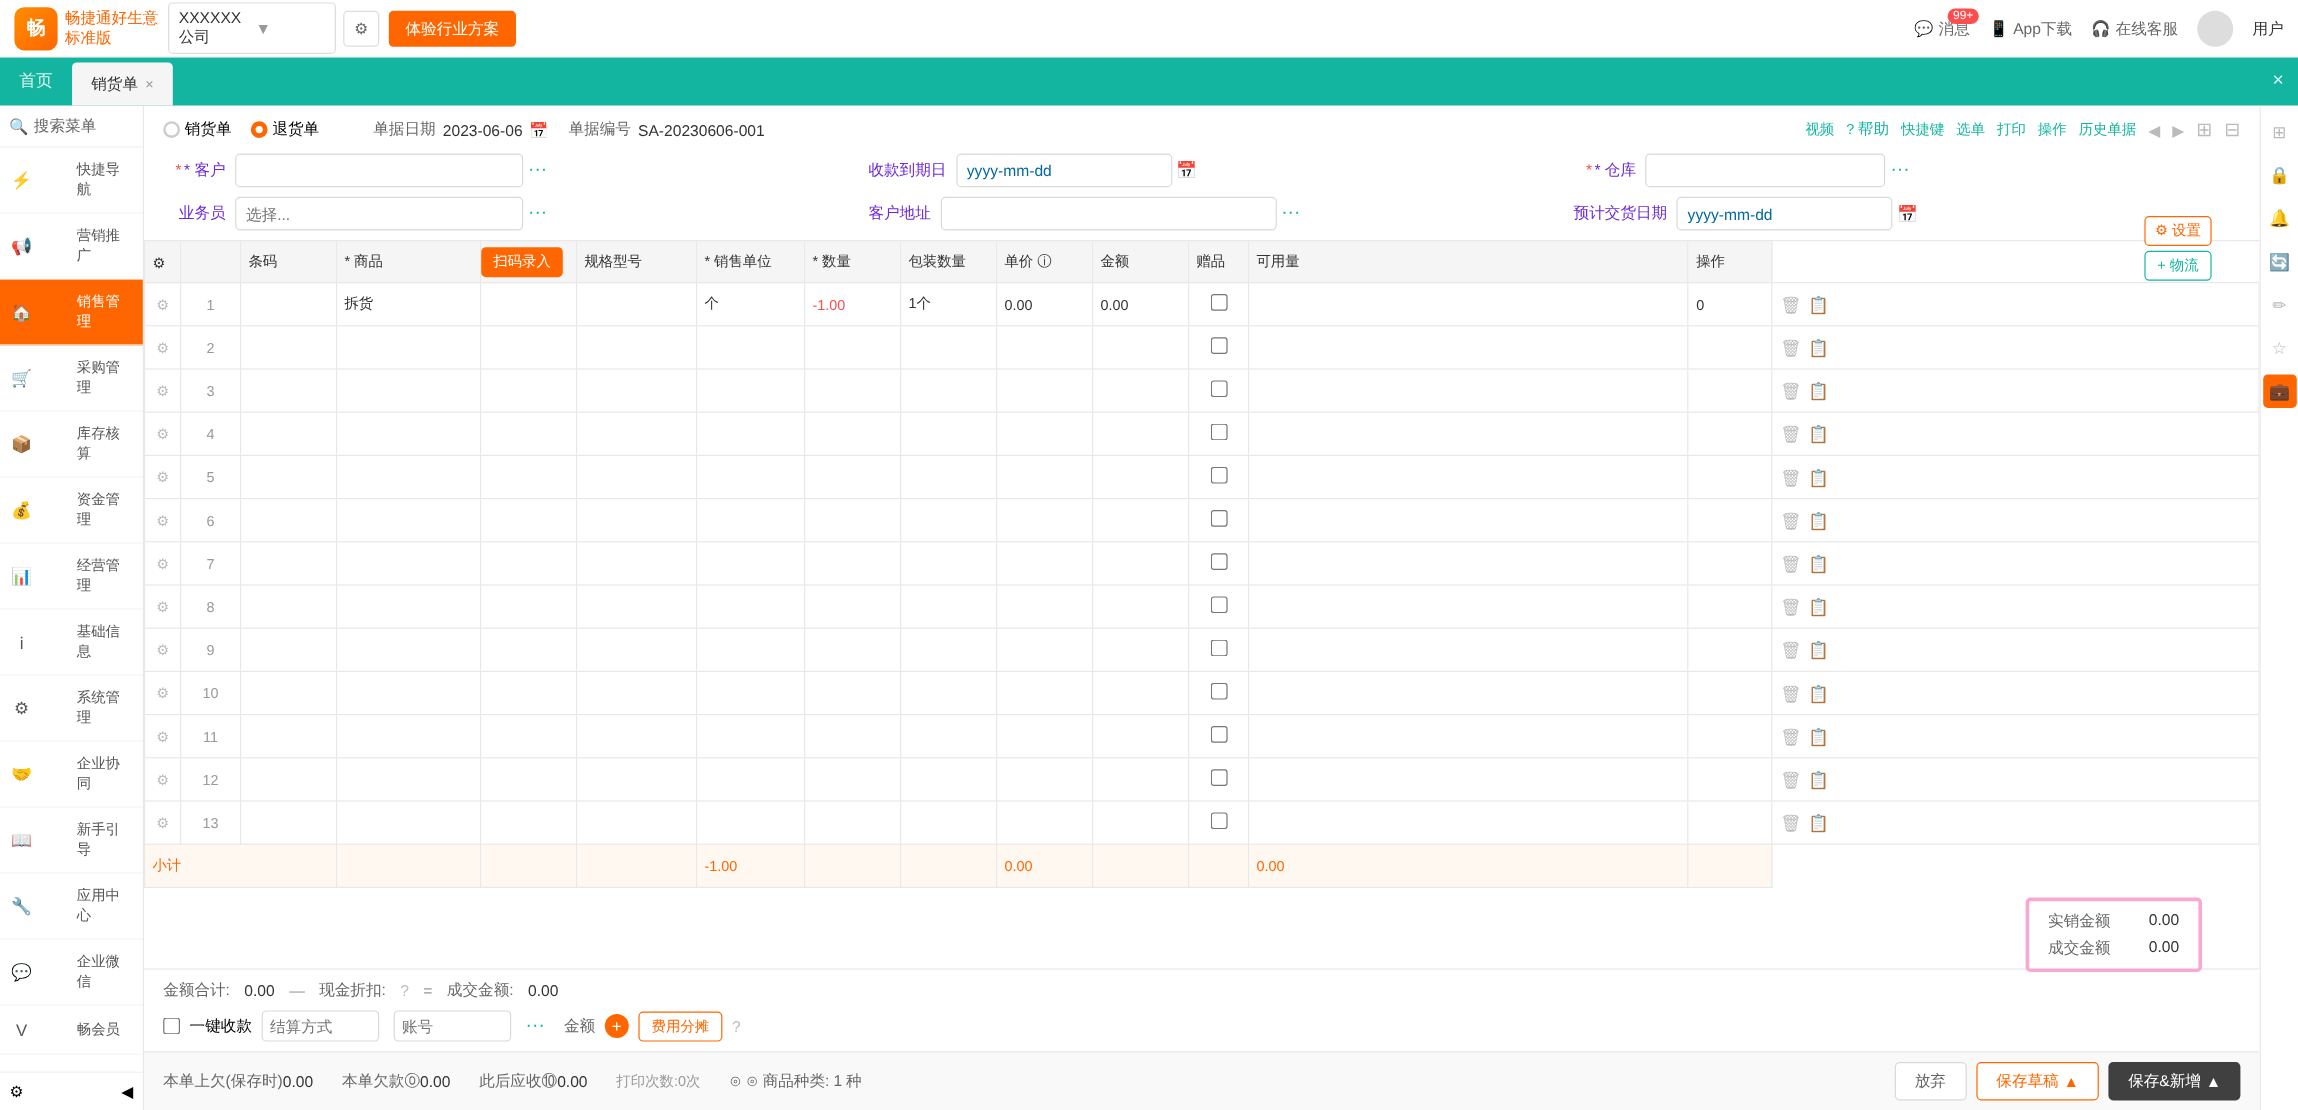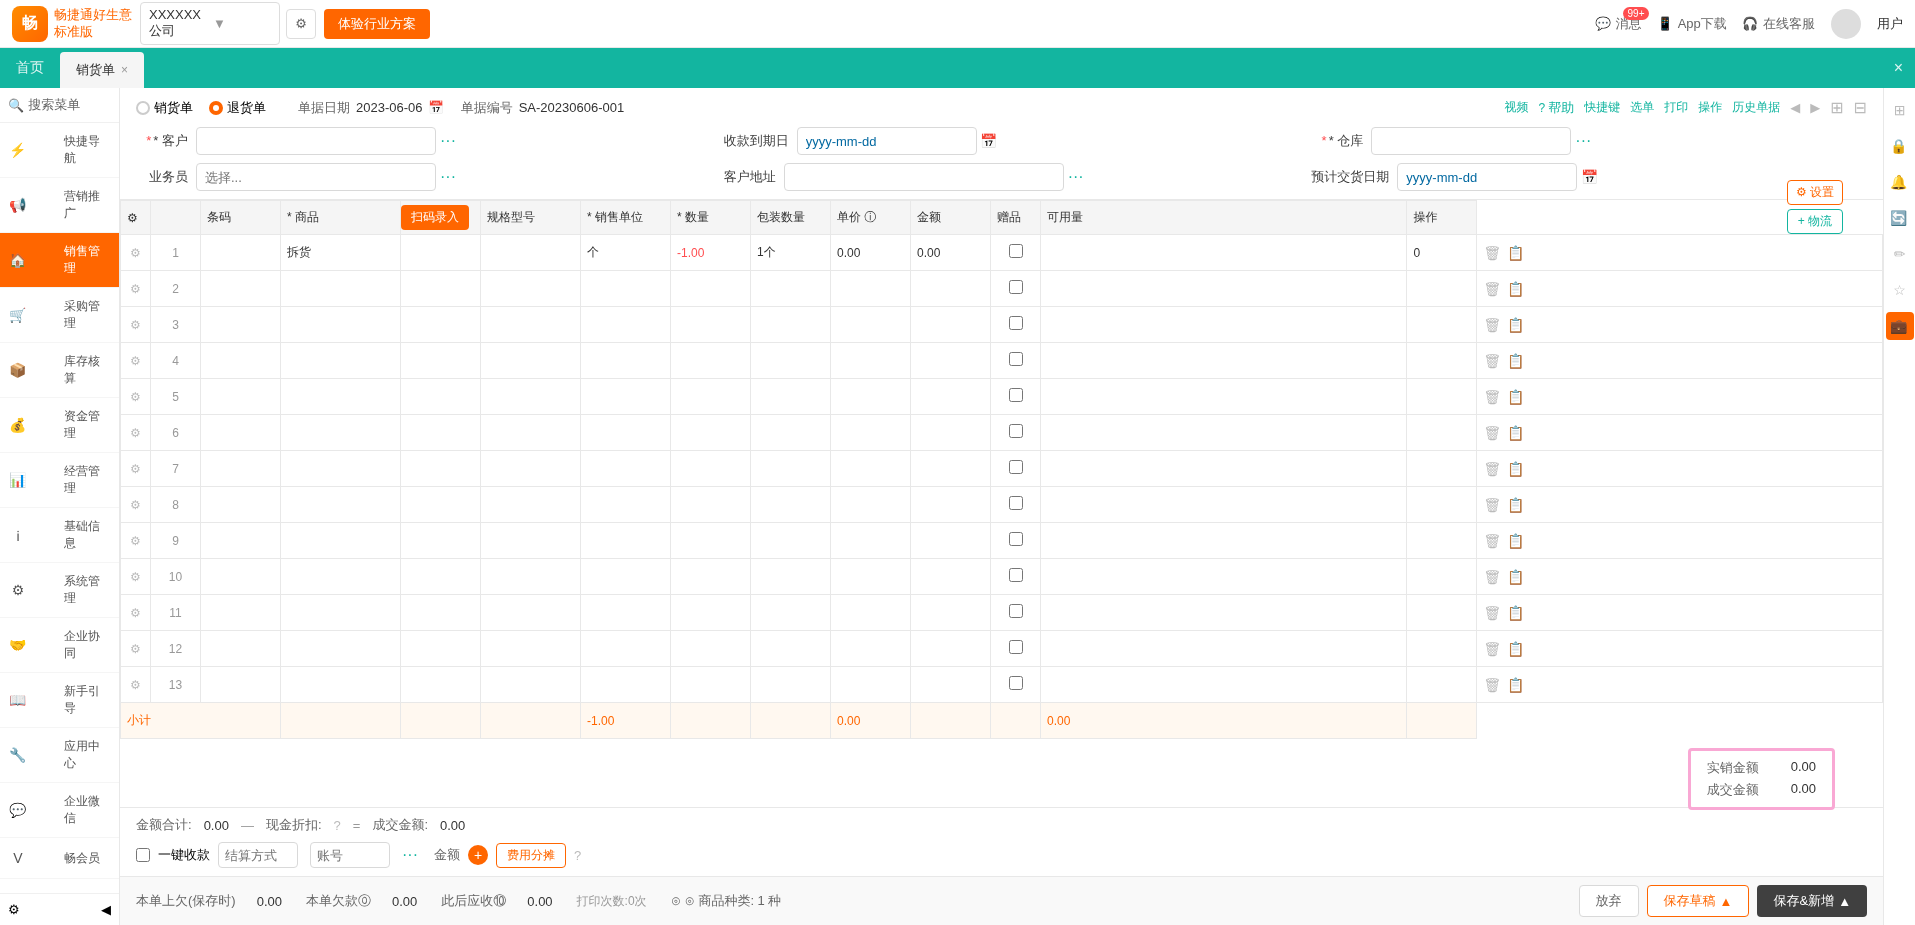--- a/index.html
+++ b/index.html
@@ -44,21 +44,21 @@
     .radio-circle { width: 14px; height: 14px; border-radius: 50%; border: 2px solid #ccc; display: flex; align-items: center; justify-content: center; }
     .radio-circle.active { border-color: #ff6600; background: #ff6600; }
     .radio-circle.active::after { content: ''; width: 6px; height: 6px; background: white; border-radius: 50%; }
     .action-link { color: #13b5a0; cursor: pointer; font-size: 12px; display: flex; align-items: center; gap: 3px; }
     .settings-btn { background: #fff; border: 1px solid #ff6600; color: #ff6600; border-radius: 4px; padding: 3px 8px; cursor: pointer; font-size: 12px; }
     .logistics-btn { background: #fff; border: 1px solid #13b5a0; color: #13b5a0; border-radius: 4px; padding: 3px 8px; cursor: pointer; font-size: 12px; }
 
     
     .form-row { display: flex; align-items: center; margin-bottom: 8px; gap: 0; }
     .form-field { display: flex; align-items: center; flex: 1; }
-    .form-label { color: #404040; font-size: 13px; min-width: 60px; text-align: right; padding-right: 8px; flex-shrink: 0; }
+    .form-label { color: #6d28d9; font-size: 13px; min-width: 60px; text-align: right; padding-right: 8px; flex-shrink: 0; }
     .form-label.required::before { content: '*'; color: #ff4d4f; margin-right: 2px; }
     .form-input { border: 1px solid #d9d9d9; border-radius: 4px; padding: 4px 8px; flex: 1; max-width: 280px; height: 28px; color: #333; background: #fff; }
     .form-input.placeholder { color: #0369a1; }
     .form-input-dots { color: #13b5a0; cursor: pointer; margin-left: 4px; font-size: 16px; }
     .cal-icon { color: #bbb; margin-left: 4px; cursor: pointer; font-size: 14px; }
     .scan-btn { background: #ff6600; color: white; border: none; border-radius: 4px; padding: 4px 10px; cursor: pointer; font-size: 12px; }
 
     
     .table-wrap { flex: 1; overflow: auto; background: #fff; }
     table { width: 100%; border-collapse: collapse; }
@@ -74,28 +74,28 @@
 
     
     .footer-bar { background: #fff; border-top: 1px solid #e8e8e8; padding: 8px 16px; flex-shrink: 0; }
     .amount-row { display: flex; align-items: center; gap: 12px; margin-bottom: 8px; }
     .amount-label { color: #666; }
     .amount-value { color: #333; font-weight: 500; }
     .dash { color: #999; }
     .equal { color: #999; }
     .payment-row { display: flex; align-items: center; gap: 8px; }
     .payment-checkbox { width: 14px; height: 14px; }
-    .payment-input { border: 1px solid #d9d9d9; border-radius: 4px; padding: 3px 6px; height: 26px; width: 80px; }
+    .payment-input { border: 1px solid #d9d9d9; border-radius: 4px; padding: 3px 6px; height: 26px; width: 98px; }
     .add-btn { background: #ff6600; color: white; border: none; border-radius: 50%; width: 20px; height: 20px; cursor: pointer; display: flex; align-items: center; justify-content: center; font-size: 14px; }
     .fee-btn { background: #fff; border: 1px solid #ff6600; color: #ff6600; border-radius: 4px; padding: 3px 10px; cursor: pointer; font-size: 12px; }
     .help-icon { color: #bbb; cursor: pointer; }
 
     
     .status-bar { background: #f9f9f9; border-top: 1px solid #e8e8e8; padding: 8px 16px; display: flex; align-items: center; gap: 24px; flex-shrink: 0; }
-    .status-item { display: flex; align-items: center; gap: 21px; color: #666; font-size: 12px; }
+    .status-item { display: flex; align-items: center; gap: 0; color: #666; font-size: 12px; }
     .status-item .value { color: #333; }
     .bottom-btns { margin-left: auto; display: flex; gap: 8px; }
     .abandon-btn { background: #fff; border: 1px solid #d9d9d9; color: #666; border-radius: 4px; padding: 6px 16px; cursor: pointer; }
     .save-draft-btn { background: #fff; border: 1px solid #ff6600; color: #ff6600; border-radius: 4px; padding: 6px 16px; cursor: pointer; display: flex; align-items: center; gap: 4px; }
     .save-new-btn { background: #404040; color: white; border: none; border-radius: 4px; padding: 6px 16px; cursor: pointer; display: flex; align-items: center; gap: 4px; }
 
     
     .right-side { width: 32px; background: #fff; border-left: 1px solid #e8e8e8; display: flex; flex-direction: column; align-items: center; padding: 8px 0; gap: 8px; flex-shrink: 0; }
     .right-icon { width: 28px; height: 28px; display: flex; align-items: center; justify-content: center; cursor: pointer; color: #bbb; font-size: 14px; border-radius: 4px; }
     .right-icon.active { background: #ff6600; color: white; }
@@ -225,21 +225,21 @@
       <div style="display:flex; align-items:center; gap:16px; margin-bottom:10px;">
         <div class="radio-item">
           <div class="radio-circle"></div>
           <span>销货单</span>
         </div>
         <div class="radio-item">
           <div class="radio-circle active"></div>
           <span>退货单</span>
         </div>
         <div style="display:flex;align-items:center;gap:6px;margin-left:16px;">
-          <span style="color:#666;">单据日期</span>
+          <span style="color:#666;margin-left:13px;">单据日期</span>
           <span style="color:#333;font-weight:500;">2023-06-06</span>
           <span style="color:#bbb;">📅</span>
         </div>
         <div style="display:flex;align-items:center;gap:6px;">
           <span style="color:#666;">单据编号</span>
           <span style="color:#333;font-weight:500;">SA-20230606-001</span>
         </div>
         <div style="margin-left:auto;display:flex;align-items:center;gap:10px;">
           <span class="action-link">视频</span>
           <span class="action-link">? <span>帮助</span></span>

